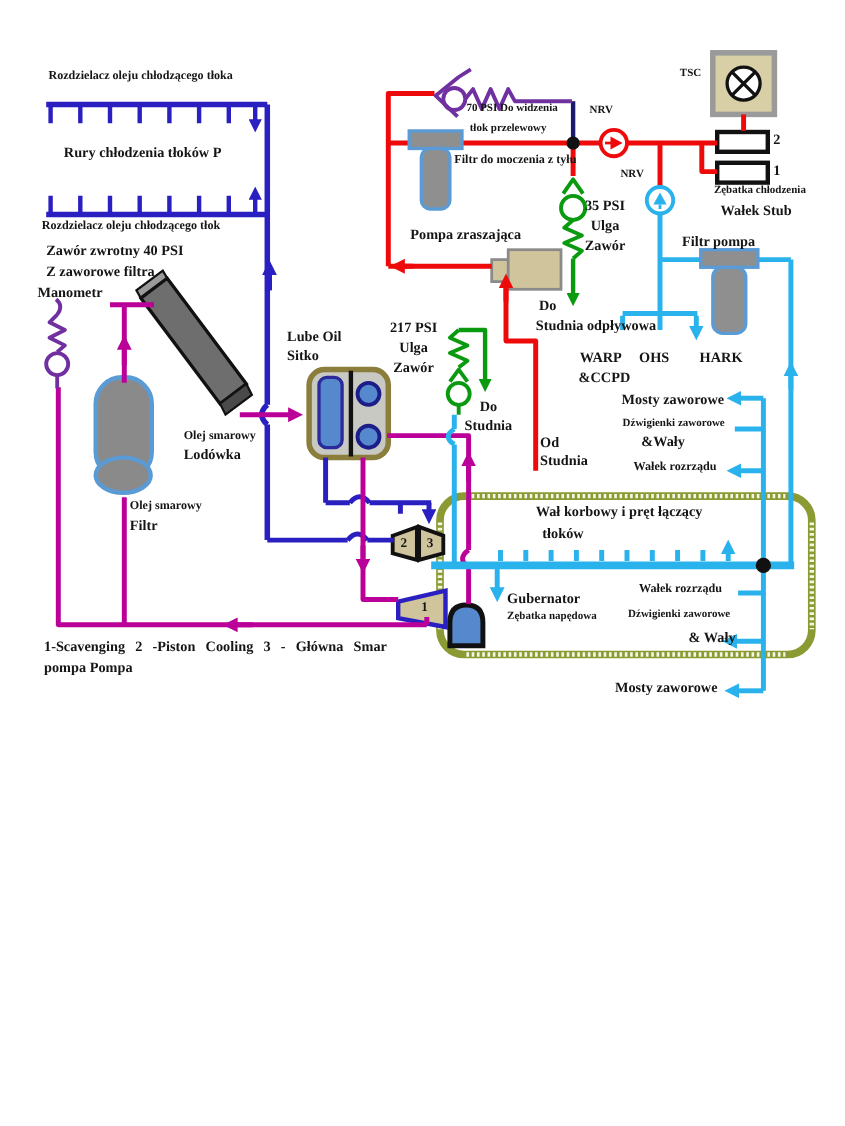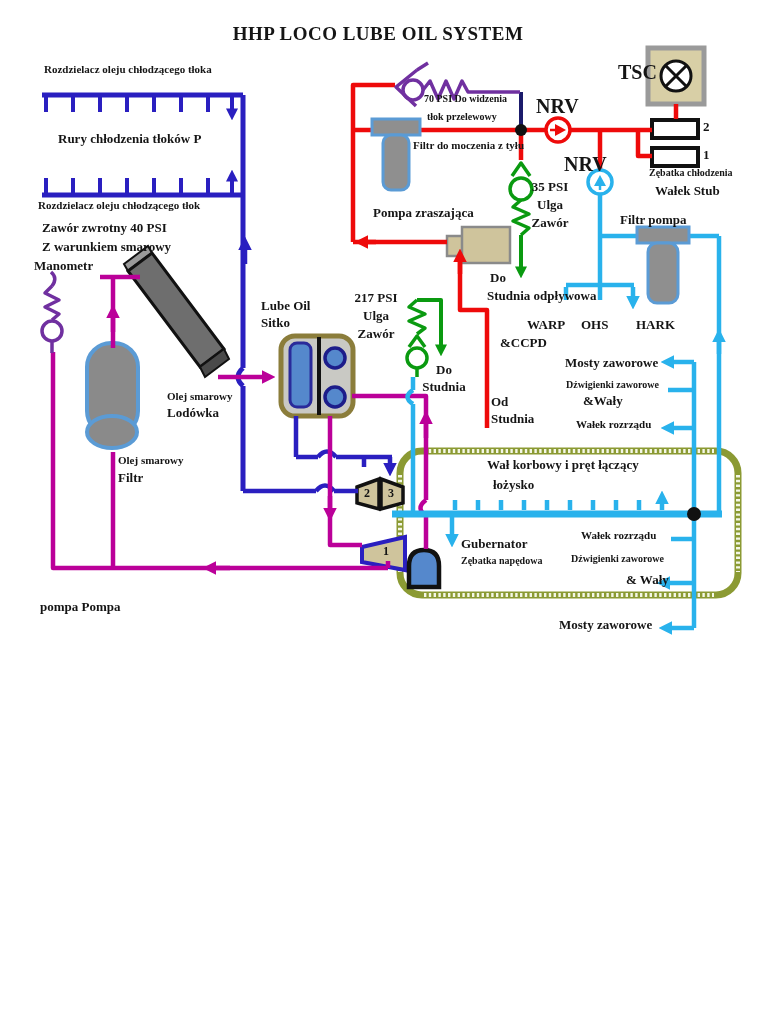--- a/index.html
+++ b/index.html
@@ -2,21 +2,21 @@
 <html style="--navy: #2a1fc0; --magenta: #bb0099; --red: #ee0a0a; --green: #0a9a10; --cyan: #29b2ec; --purple: #7030a0; --olive: #8b9a33; --tan: #cfc49c; --steel_blue: #5588cc; --filter_blue: #5b9bd5;"><head>
 <meta charset="utf-8">
 <style>
   html,body{margin:0;padding:0;background:#fff;}
   .page{position:relative;width:768px;height:1024px;background:#fff;overflow:hidden;
         font-family:"Liberation Serif",serif;}
   svg{position:absolute;left:0;top:0;}
   .lbl{position:absolute;font-family:"Liberation Serif",serif;font-weight:bold;
        color:#151515;line-height:1.05;white-space:nowrap;}
   .s10{font-size:10px}.s11{font-size:11px}.s12{font-size:12px}
-  .s13{font-size:13px}.s14{font-size:20px}.s19{font-size:19px;letter-spacing:.5px}
+  .s13{font-size:13px}.s14{font-size:10px}.s19{font-size:19px;letter-spacing:.5px}
   .ctr{text-align:center;white-space:nowrap;}
   .wsp{word-spacing:6px;}
   
   .st-navy{stroke:var(--navy,#2a1fc0)} .mf-navy{fill:var(--navy,#2a1fc0)}
   .st-mag{stroke:var(--magenta,#bb0099)} .mf-mag{fill:var(--magenta,#bb0099)}
   .st-red{stroke:var(--red,#ee0a0a)} .mf-red{fill:var(--red,#ee0a0a)}
   .st-grn{stroke:var(--green,#0a9a10)} .mf-grn{fill:var(--green,#0a9a10)}
   .st-cyn{stroke:var(--cyan,#29b2ec)} .mf-cyn{fill:var(--cyan,#29b2ec)}
   .st-pur{stroke:var(--purple,#7030a0)}
   .st-olv{stroke:var(--olive,#8b9a33)}
@@ -185,28 +185,27 @@
   <g>
     <circle cx="600" cy="182" r="12" fill="#fff" class="st-cyn" stroke-width="3.5"></circle>
     <path d="M600,190 V186" class="st-cyn" stroke-width="2.5"></path>
     <polygon points="594,186 600,175 606,186" class="mf-cyn"></polygon>
   </g>
 
   <circle cx="521" cy="130" r="6" fill="#111"></circle>
   <circle cx="694" cy="514" r="7" fill="#111"></circle>
 </svg>
 
-<div class="lbl s19 ctr" style="left:193px;top:24px;width:370px">HHP LOCO LUBE OIL SYSTEM</div>
 
 <div class="lbl s11" style="left:44px;top:64px">Rozdzielacz oleju chłodzącego tłoka</div>
 <div class="lbl s13" style="left:58px;top:132px">Rury chłodzenia tłoków P</div>
 <div class="lbl s11" style="left:38px;top:200px">Rozdzielacz oleju chłodzącego tłok</div>
 
 <div class="lbl s13" style="left:42px;top:221px">Zawór zwrotny 40 PSI</div>
-<div class="lbl s13" style="left:42px;top:240px">Z warunkiem smarowy</div>
+<div class="lbl s13" style="left:42px;top:240px">Z zaworowe filtra</div>
 <div class="lbl s13" style="left:34px;top:259px">Manometr</div>
 
 <div class="lbl s11" style="left:167px;top:391px">Olej smarowy</div>
 <div class="lbl s13" style="left:167px;top:406px">Lodówka</div>
 <div class="lbl s11" style="left:118px;top:455px">Olej smarowy</div>
 <div class="lbl s13" style="left:118px;top:471px">Filtr</div>
 
 <div class="lbl s13" style="left:261px;top:299px">Lube Oil</div>
 <div class="lbl s13" style="left:261px;top:316px">Sitko</div>
 
@@ -238,39 +237,40 @@
 <div class="lbl s13 ctr" style="left:524px;top:180px;width:52px">35 PSI</div>
 <div class="lbl s13 ctr" style="left:524px;top:198px;width:52px">Ulga</div>
 <div class="lbl s13 ctr" style="left:524px;top:216px;width:52px">Zawór</div>
 
 <div class="lbl s13" style="left:490px;top:271px">Do</div>
 <div class="lbl s13" style="left:487px;top:289px">Studnia odpływowa</div>
 
 <div class="lbl s13" style="left:527px;top:318px">WARP</div>
 <div class="lbl s13" style="left:581px;top:318px">OHS</div>
 <div class="lbl s13" style="left:636px;top:318px">HARK</div>
-<div class="lbl s13" style="left:500px;top:336px">&amp;CCPD</div>
+<div class="lbl s13" style="left:526px;top:336px">&amp;CCPD</div>
 
 <div class="lbl s13" style="left:620px;top:213px">Filtr pompa</div>
 
 <div class="lbl s13" style="left:565px;top:356px">Mosty zaworowe</div>
 <div class="lbl s10" style="left:566px;top:380px">Dźwigienki zaworowe</div>
 <div class="lbl s13" style="left:583px;top:394px">&amp;Wały</div>
 <div class="lbl s11" style="left:576px;top:419px">Wałek rozrządu</div>
 
 <div class="lbl s13" style="left:487px;top:458px">Wał korbowy i pręt łączący</div>
-<div class="lbl s13" style="left:493px;top:478px">łożysko</div>
+<div class="lbl s13" style="left:493px;top:478px">tłoków</div>
 
 <div class="lbl s11" style="left:581px;top:530px">Wałek rozrządu</div>
 <div class="lbl s10" style="left:571px;top:554px">Dźwigienki zaworowe</div>
 <div class="lbl s13" style="left:626px;top:573px">&amp; Wały</div>
 <div class="lbl s13" style="left:559px;top:618px">Mosty zaworowe</div>
 
 <div class="lbl s13" style="left:461px;top:537px">Gubernator</div>
 <div class="lbl s10" style="left:461px;top:556px">Zębatka napędowa</div>
 
 <div class="lbl s12" style="left:364px;top:487px">2</div>
 <div class="lbl s12" style="left:388px;top:487px">3</div>
 <div class="lbl s12" style="left:383px;top:545px">1</div>
 
+<div class="lbl s13 wsp" style="left:40px;top:581px">1-Scavenging 2 -Piston Cooling 3 - Główna Smar</div>
 <div class="lbl s13" style="left:40px;top:600px">pompa Pompa</div>
 
 </div>
 
 </body></html>

